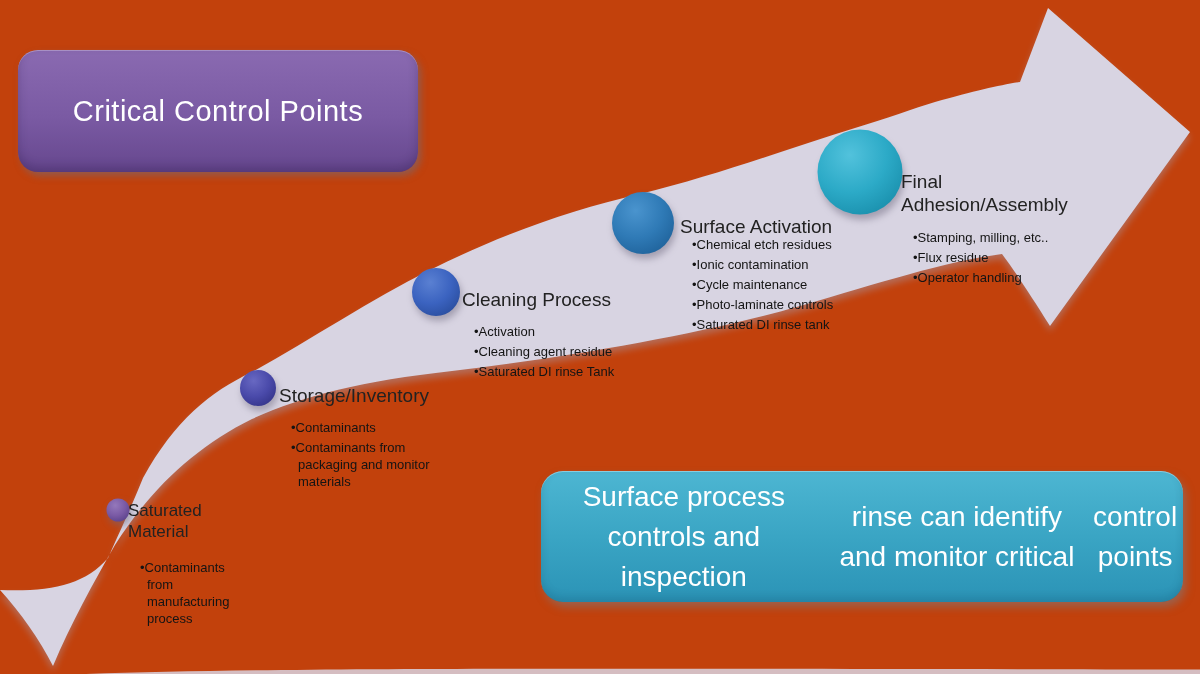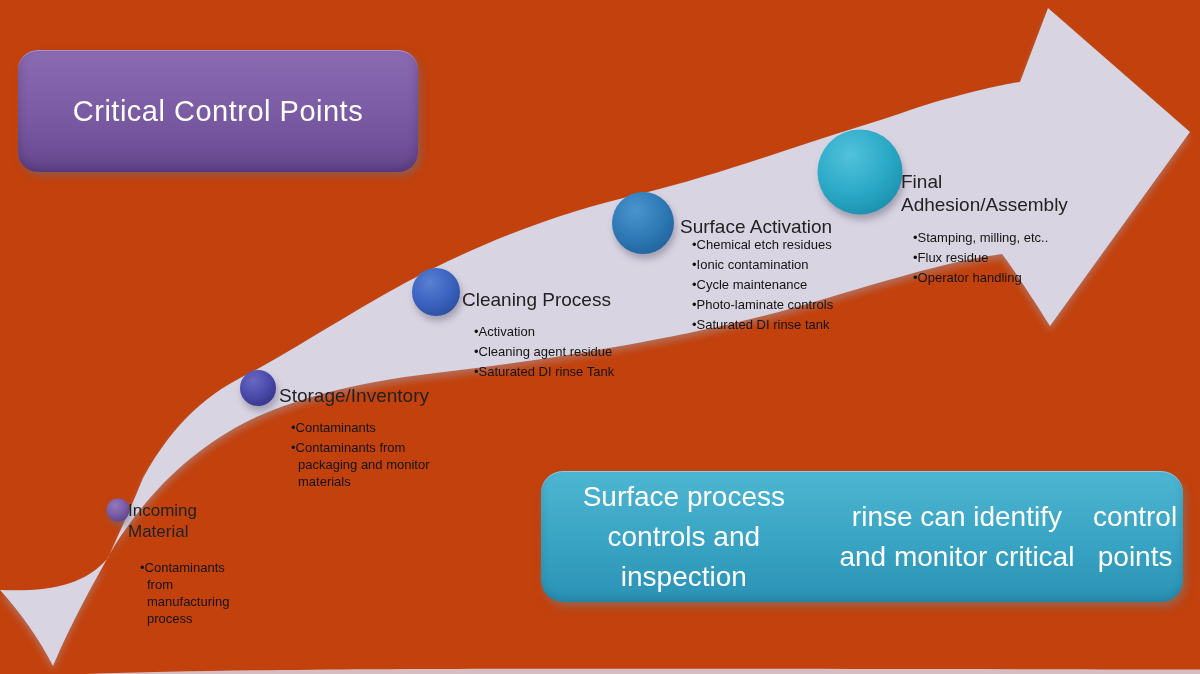--- a/index.html
+++ b/index.html
@@ -102,21 +102,21 @@
     <circle cx="436" cy="292" r="24" fill="url(#g3)"></circle>
     <circle cx="643" cy="223" r="31" fill="url(#g4)"></circle>
     <circle cx="860" cy="172" r="42.5" fill="url(#g5)"></circle>
   </svg>
 
   <div class="header-box">
     <span>Critical Control Points</span>
   </div>
 
   <div class="milestone ms-title m1-t">
-    <span>Incoming</span>
+    <span>Saturated</span>
     <span>Material</span>
   </div>
   <ul class="milestone ms-bullets m1-b">
     <li>Contaminants from manufacturing process</li>
   </ul>
 
   <div class="milestone ms-title m2-t">
     <span>Storage/Inventory</span>
   </div>
   <ul class="milestone ms-bullets m2-b">

